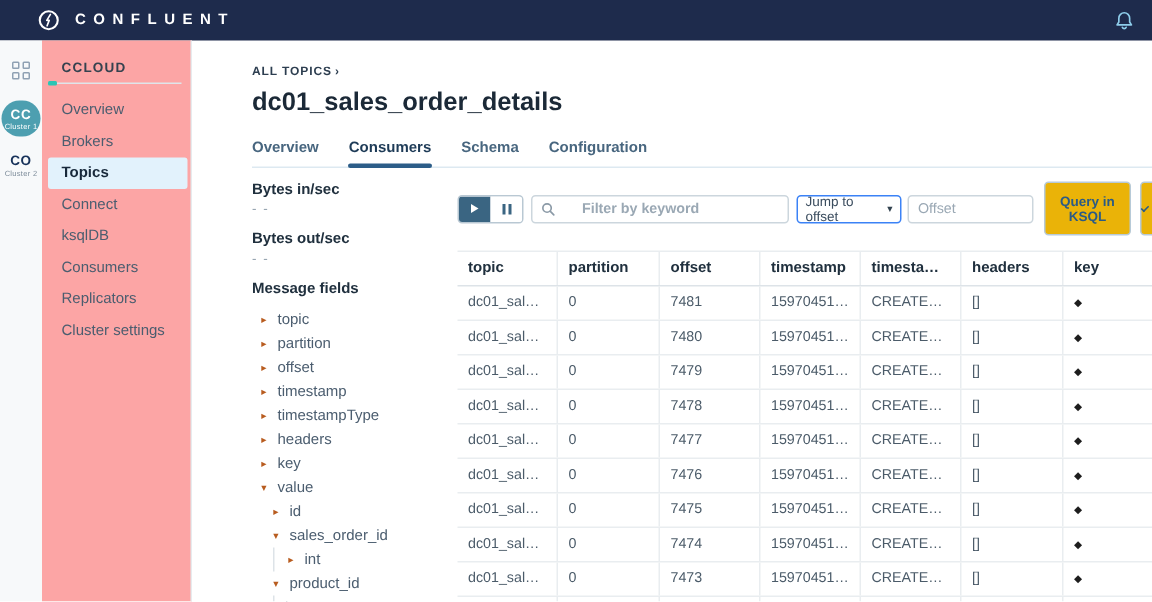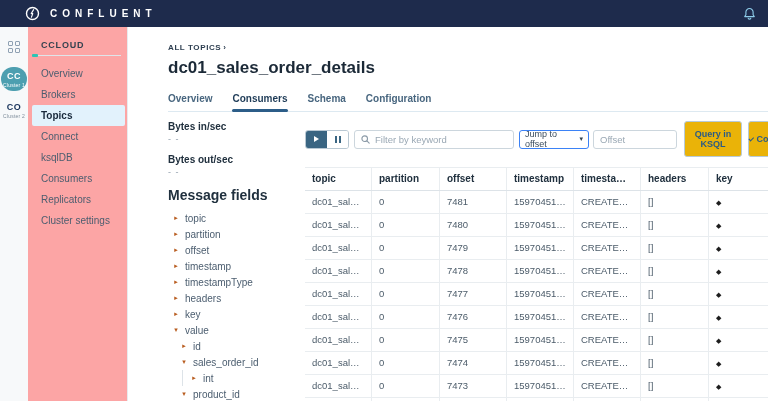--- a/index.html
+++ b/index.html
@@ -59,21 +59,21 @@
   .tab.active::after { content:""; position:absolute; left:0; right:0; bottom:-1px;
     height:3px; background:var(--accent-blue,#2c5d88); border-radius:2px; }
 
   .cols { display:flex; margin-top:9px; }
   .fields { width:137px; flex:none; }
   .messages { flex:1; min-width:0; }
 
   
   .metric-label { font-size:10px; font-weight:bold; color:#20303e; line-height:12px; }
   .metric-value { font-size:9px; color:#93a1ae; letter-spacing:1px; margin:1px 0 10px; }
-  .fields-title { font-size:14px; font-weight:bold; color:#20303e; margin:4px 0 7px; }
+  .fields-title { font-size:10px; font-weight:bold; color:#20303e; margin:4px 0 7px; }
   .tree-item { height:16px; display:flex; align-items:center; gap:5px; font-size:10px;
     color:#4b5d6f; cursor:pointer; white-space:nowrap; }
   .tree-item .mk { color:var(--tree-marker,#b85c1f); font-size:7px; width:8px;
     flex:none; text-align:center; }
   .tree-item.lv0 { padding-left:4px; }
   .tree-item.lv1 { padding-left:12px; }
   .tree-item.lv2 { margin-left:14px; border-left:1px solid #dde3e8; padding-left:7px; }
 
   
   .toolbar { display:flex; align-items:center; margin-bottom:10px; }
@@ -82,21 +82,21 @@
   .pp-btn { width:21px; display:flex; align-items:center; justify-content:center;
     cursor:pointer; background:#fff; }
   .pp-btn.play { background:var(--button-blue,#3a6582); }
   .play-tri { width:0; height:0; border-left:5px solid #fff;
     border-top:3.5px solid transparent; border-bottom:3.5px solid transparent; }
   .pause-bars { display:flex; gap:2px; }
   .pause-bars i { width:2px; height:7px; background:var(--button-blue,#3a6582); }
   .search-box { flex:1; height:19px; border:1px solid #ccd6dd; border-radius:3px;
     display:flex; align-items:center; padding:0 6px; margin:0 5px; background:#fff; }
   .search-box input { border:none; outline:none; flex:1; font-size:9.5px;
-    margin-left:5px; color:#3c4e60; font-family:inherit; min-width:0; }
+    margin-left:18px; color:#3c4e60; font-family:inherit; min-width:0;font-weight:bold; }
   .search-box input::placeholder { color:#9aa8b4; }
   .jump-select { width:70px; height:19px; border:1px solid #3b82f6; border-radius:3px;
     display:flex; align-items:center; padding:0 5px; font-size:9px; color:#3a4c5e;
     cursor:pointer; flex:none; background:#fff; }
   .jump-select .caret { margin-left:auto; font-size:7px; color:#31424f; }
   .offset-input { width:84px; height:19px; border:1px solid #ccd6dd; border-radius:3px;
     padding:0 6px; font-size:9.5px; color:#3c4e60; margin:0 7px 0 4px; outline:none;
     font-family:inherit; flex:none; }
   .offset-input::placeholder { color:#9aa8b4; }
   .btn { height:36px; border:1px solid #b7cad8; border-radius:3px; background:#eab308;

